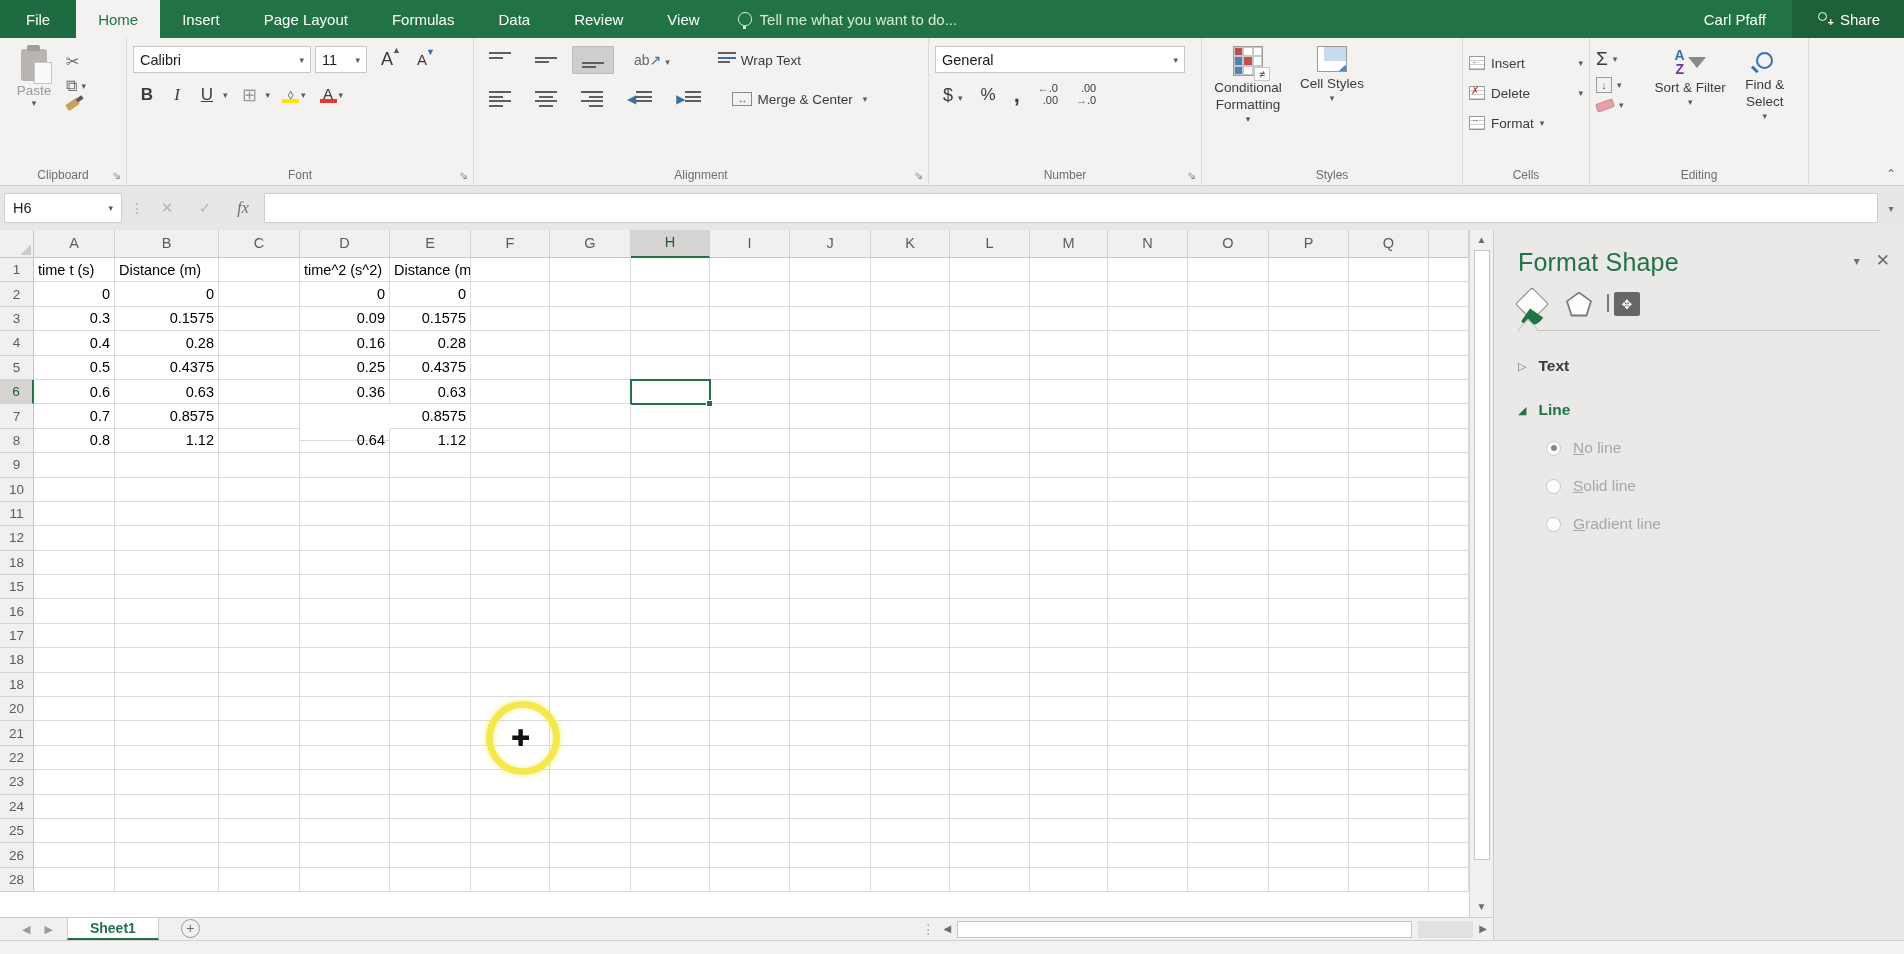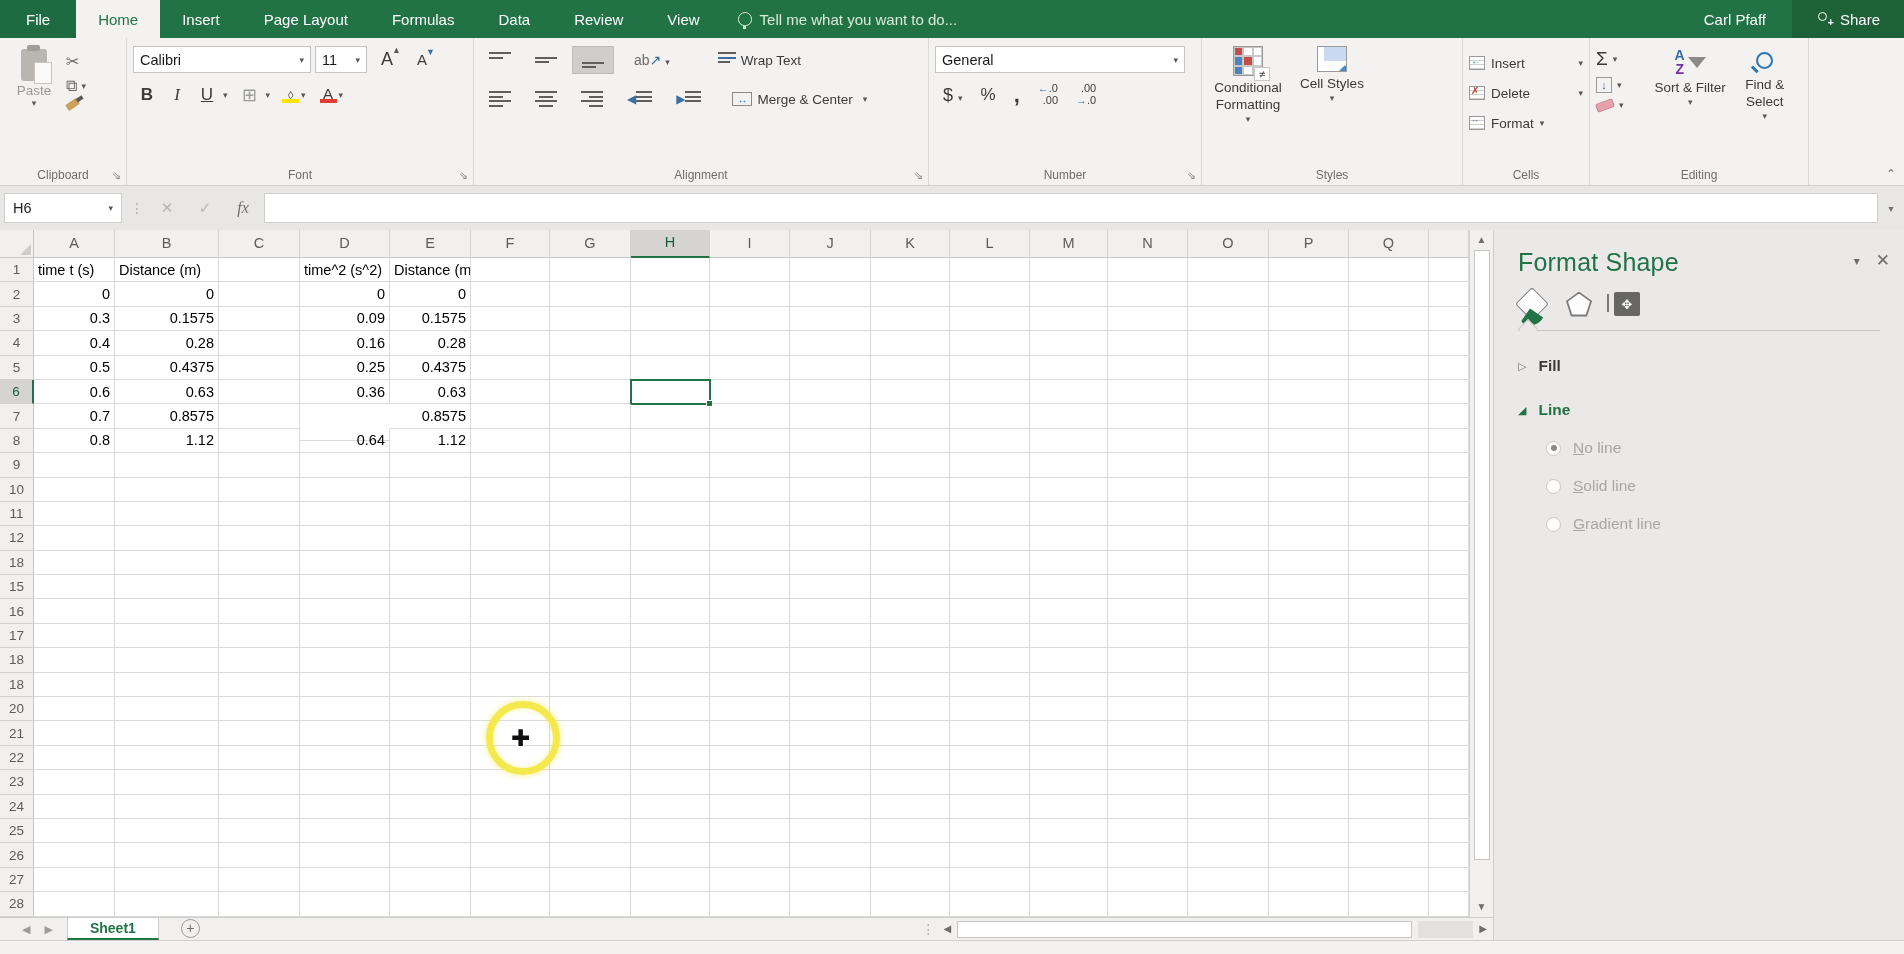--- a/index.html
+++ b/index.html
@@ -1036,41 +1036,20 @@
       <div class="g-cell" style="width: 79px;"></div>
       <div class="g-cell" style="width: 80px;"></div>
       <div class="g-cell" style="width: 78px;"></div>
       <div class="g-cell" style="width: 80px;"></div>
       <div class="g-cell" style="width: 81px;"></div>
       <div class="g-cell" style="width: 80px;"></div>
       <div class="g-cell" style="width: 80px;"></div>
       <div class="g-cell" style="width: 40px;"></div>
     </div>
     <div class="g-row" style="height: 24.4px;">
-      <div class="g-rowhdr">27</div>
-      <div class="g-cell" style="width: 81px;"></div>
-      <div class="g-cell" style="width: 104px;"></div>
-      <div class="g-cell" style="width: 81px;"></div>
-      <div class="g-cell" style="width: 90px;"></div>
-      <div class="g-cell" style="width: 81px;"></div>
-      <div class="g-cell" style="width: 79px;"></div>
-      <div class="g-cell" style="width: 81px;"></div>
-      <div class="g-cell" style="width: 79px;"></div>
-      <div class="g-cell" style="width: 80px;"></div>
-      <div class="g-cell" style="width: 81px;"></div>
-      <div class="g-cell" style="width: 79px;"></div>
-      <div class="g-cell" style="width: 80px;"></div>
-      <div class="g-cell" style="width: 78px;"></div>
-      <div class="g-cell" style="width: 80px;"></div>
-      <div class="g-cell" style="width: 81px;"></div>
-      <div class="g-cell" style="width: 80px;"></div>
-      <div class="g-cell" style="width: 80px;"></div>
-      <div class="g-cell" style="width: 40px;"></div>
-    </div>
-    <div class="g-row" style="height: 24.4px;">
       <div class="g-rowhdr">28</div>
       <div class="g-cell" style="width: 81px;"></div>
       <div class="g-cell" style="width: 104px;"></div>
       <div class="g-cell" style="width: 81px;"></div>
       <div class="g-cell" style="width: 90px;"></div>
       <div class="g-cell" style="width: 81px;"></div>
       <div class="g-cell" style="width: 79px;"></div>
       <div class="g-cell" style="width: 81px;"></div>
       <div class="g-cell" style="width: 79px;"></div>
       <div class="g-cell" style="width: 80px;"></div>
@@ -1105,21 +1084,21 @@
   <div id="panel-tabs">
     <span class="bucket"></span>
     <span class="penta"></span>
     <span class="sizeprop">✥</span>
   </div>
   <div id="panel-sep">
       <i></i>
     </div>
   <div class="sect" id="sect-fill">
     <span class="tri">▷</span>
-    <span>Fill</span>
+    <span>Text</span>
   </div>
   <div class="sect" id="sect-line">
     <span class="tri">◢</span>
     <span>Line</span>
   </div>
   <div class="radio-row">
     <span class="radio on"></span>
     <span>No line</span>
   </div>
   <div class="radio-row">

